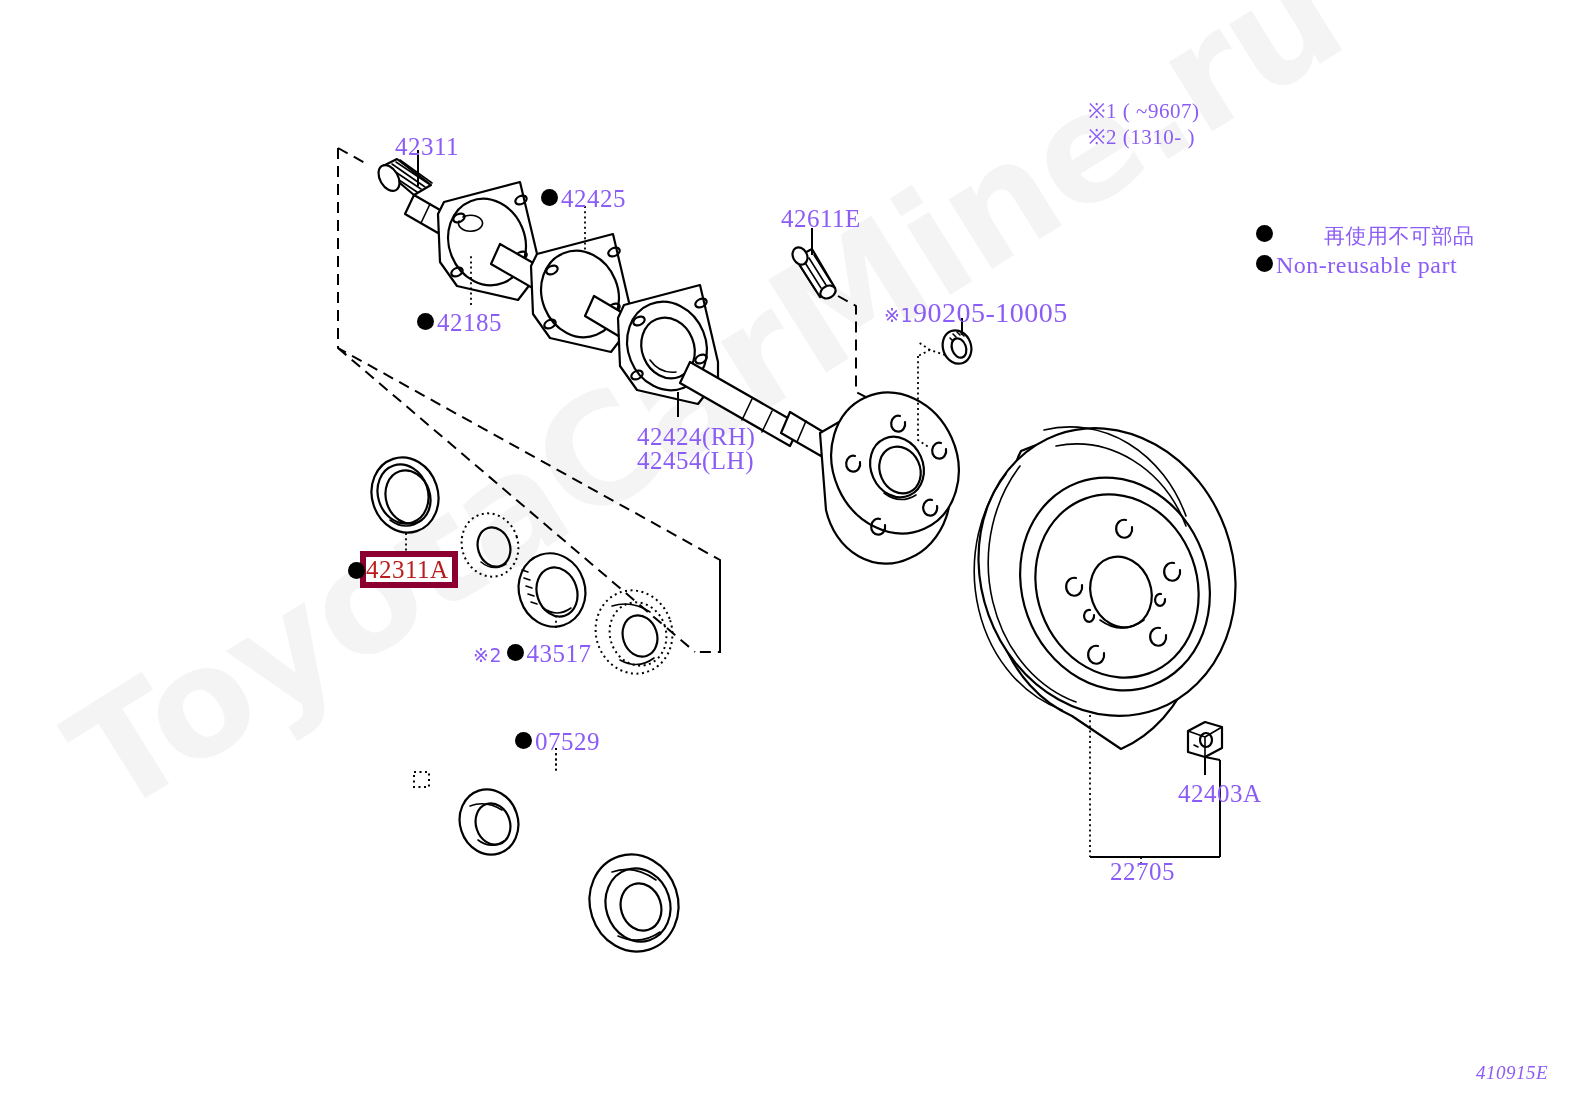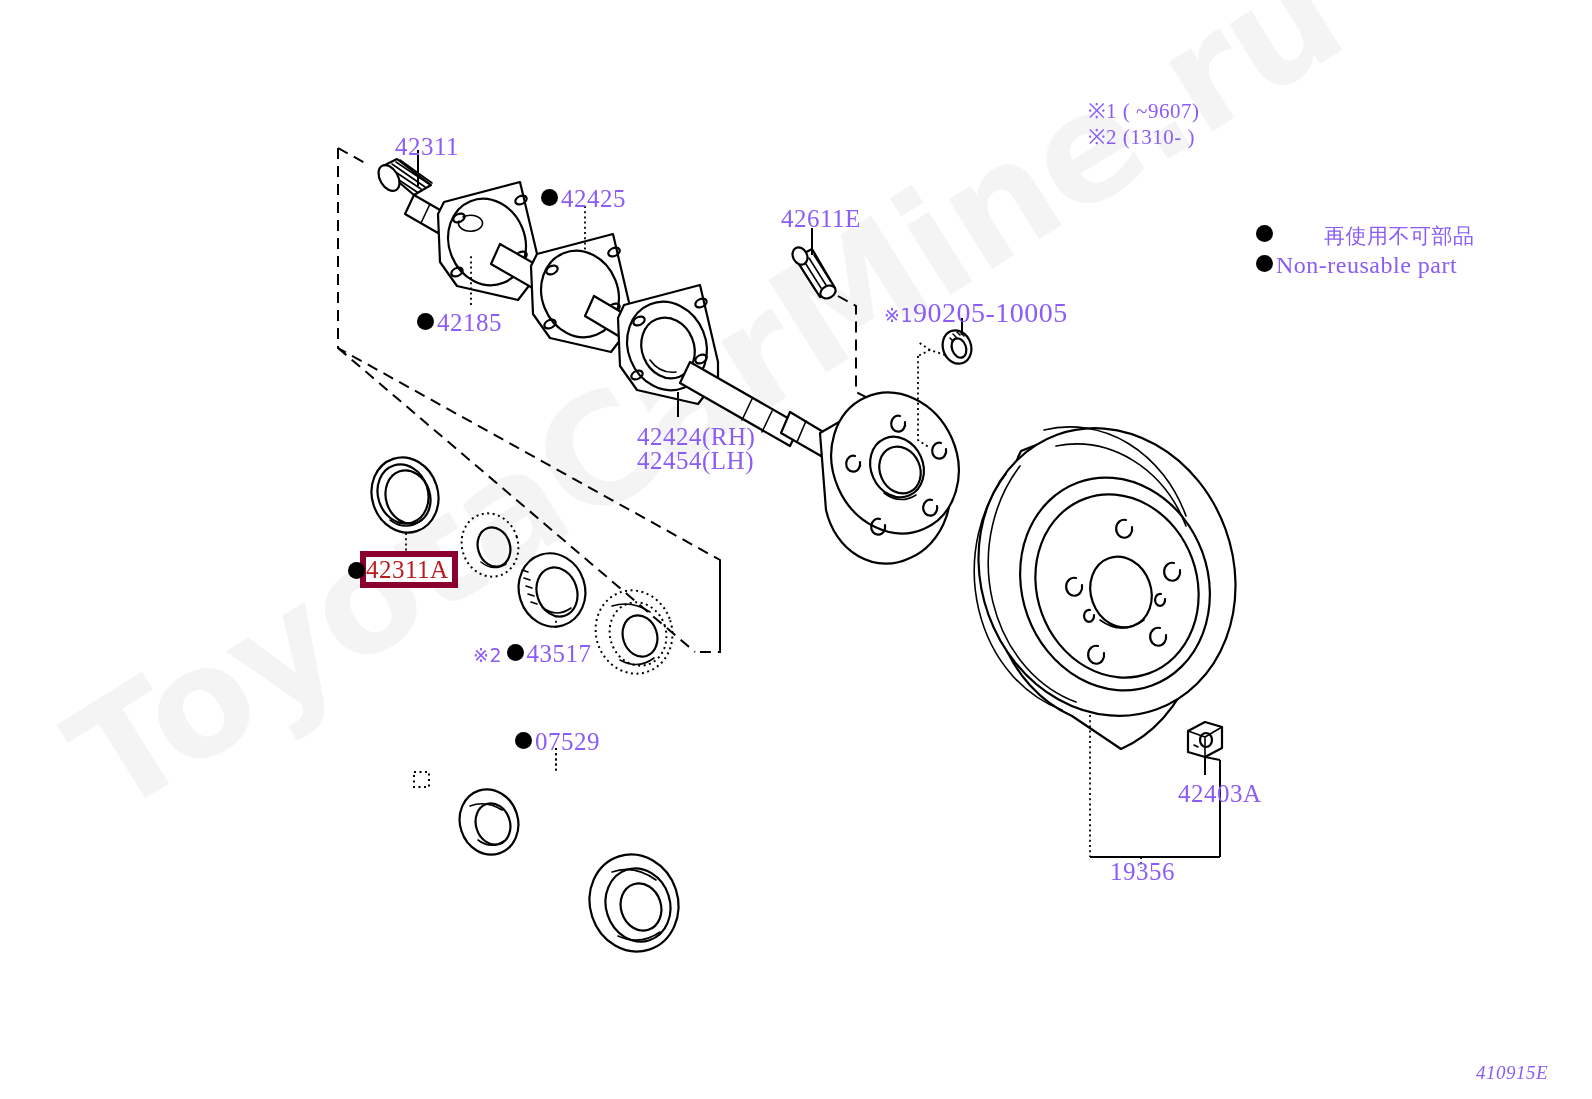--- a/index.html
+++ b/index.html
@@ -387,19 +387,19 @@
 
   <div class="lbl" style="left:473px; top:640px;">
     <span class="star">※2</span>
     <span class="dot dot-lg"></span><span class="lbl-num">43517</span>
   </div>
 
   <div class="lbl" style="left:515px; top:728px;">
     <span class="dot dot-lg"></span><span class="lbl-num">07529</span>
   </div>
 
-  <div class="lbl lbl-num" style="left:1110px; top:858px;">19356</div>
+  <div class="lbl lbl-num" style="left:1110px; top:858px;">22705</div>
 
   <div class="lbl lbl-num" style="left:1178px; top:780px;">42403A</div>
 
   <div class="lbl lbl-code" style="left:1476px; top:1062px;">410915E</div>
 
 </div>
 
 </body></html>

